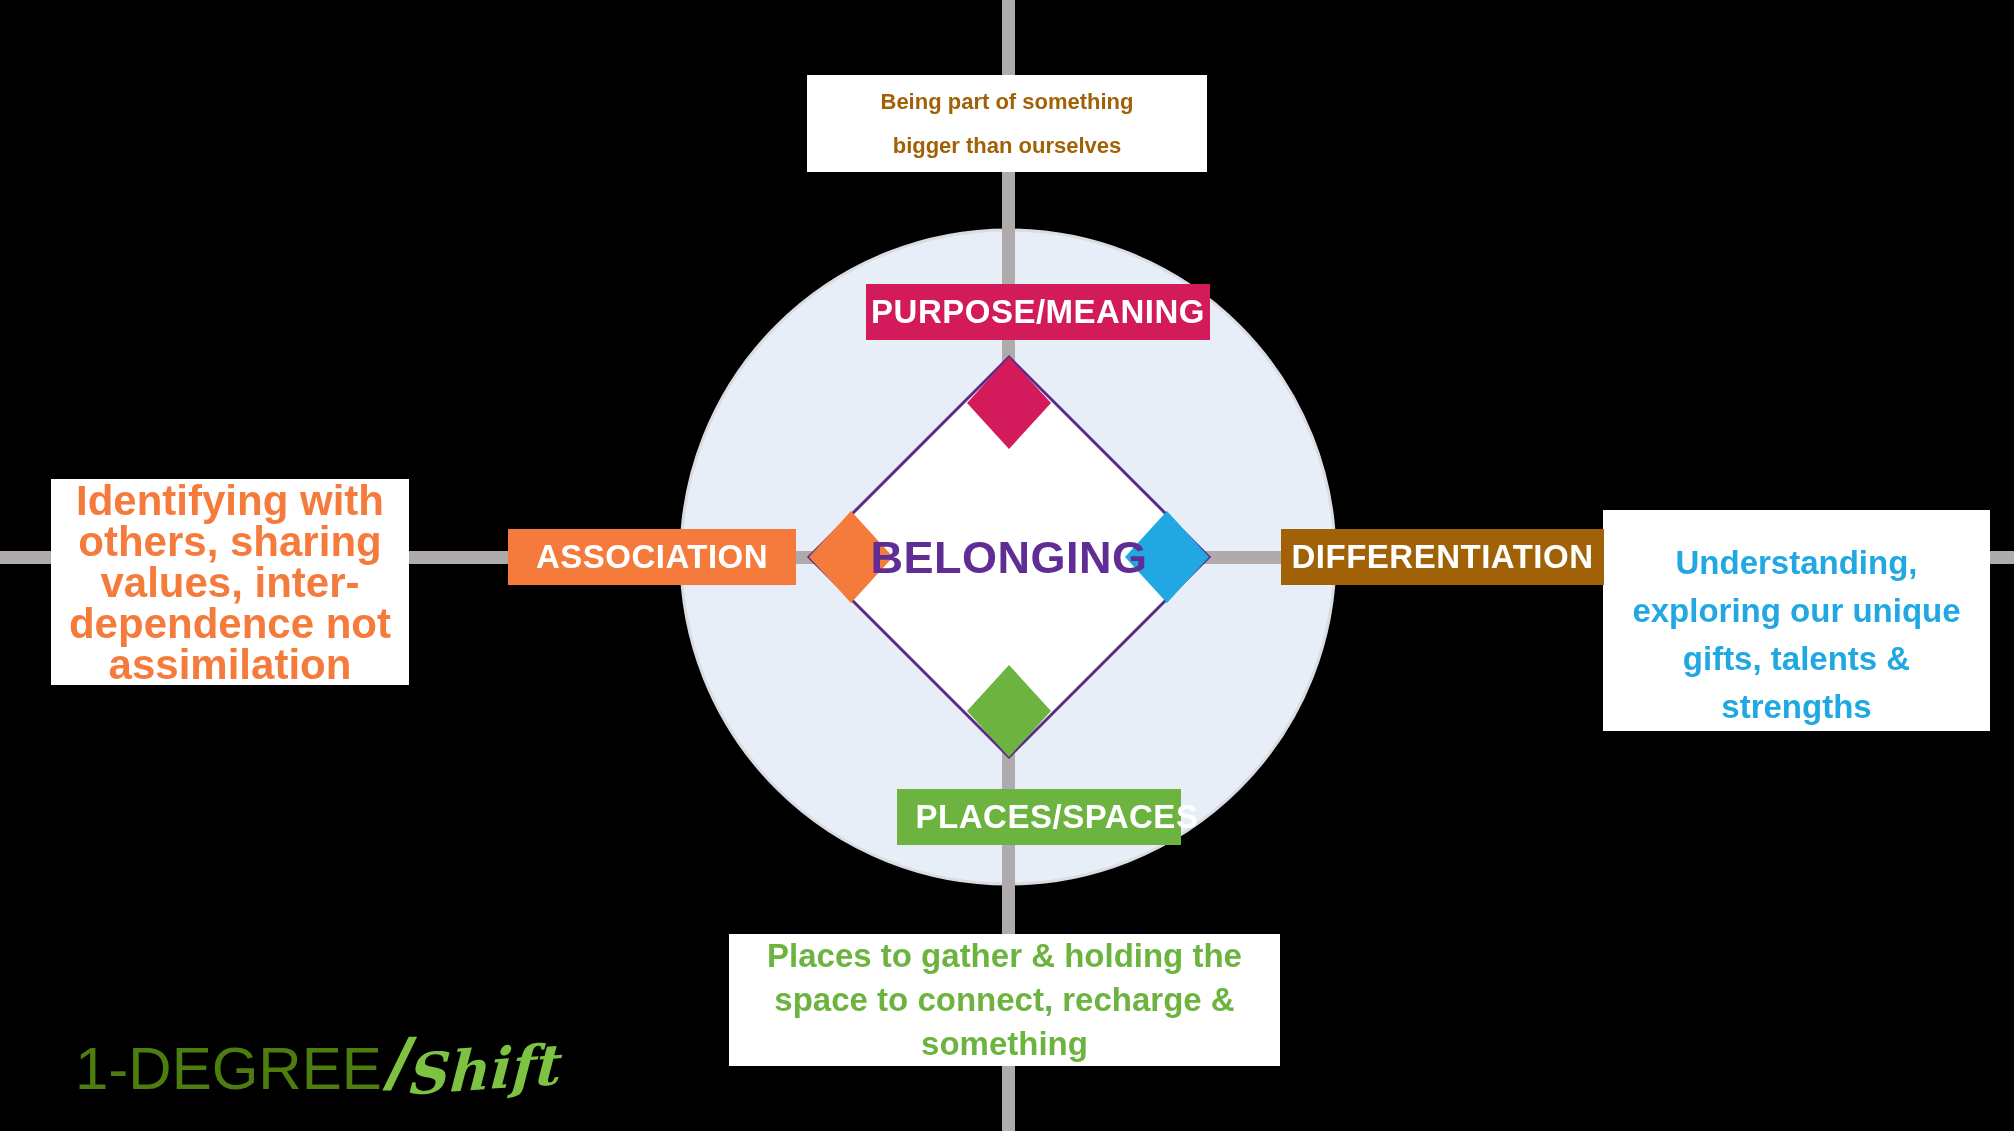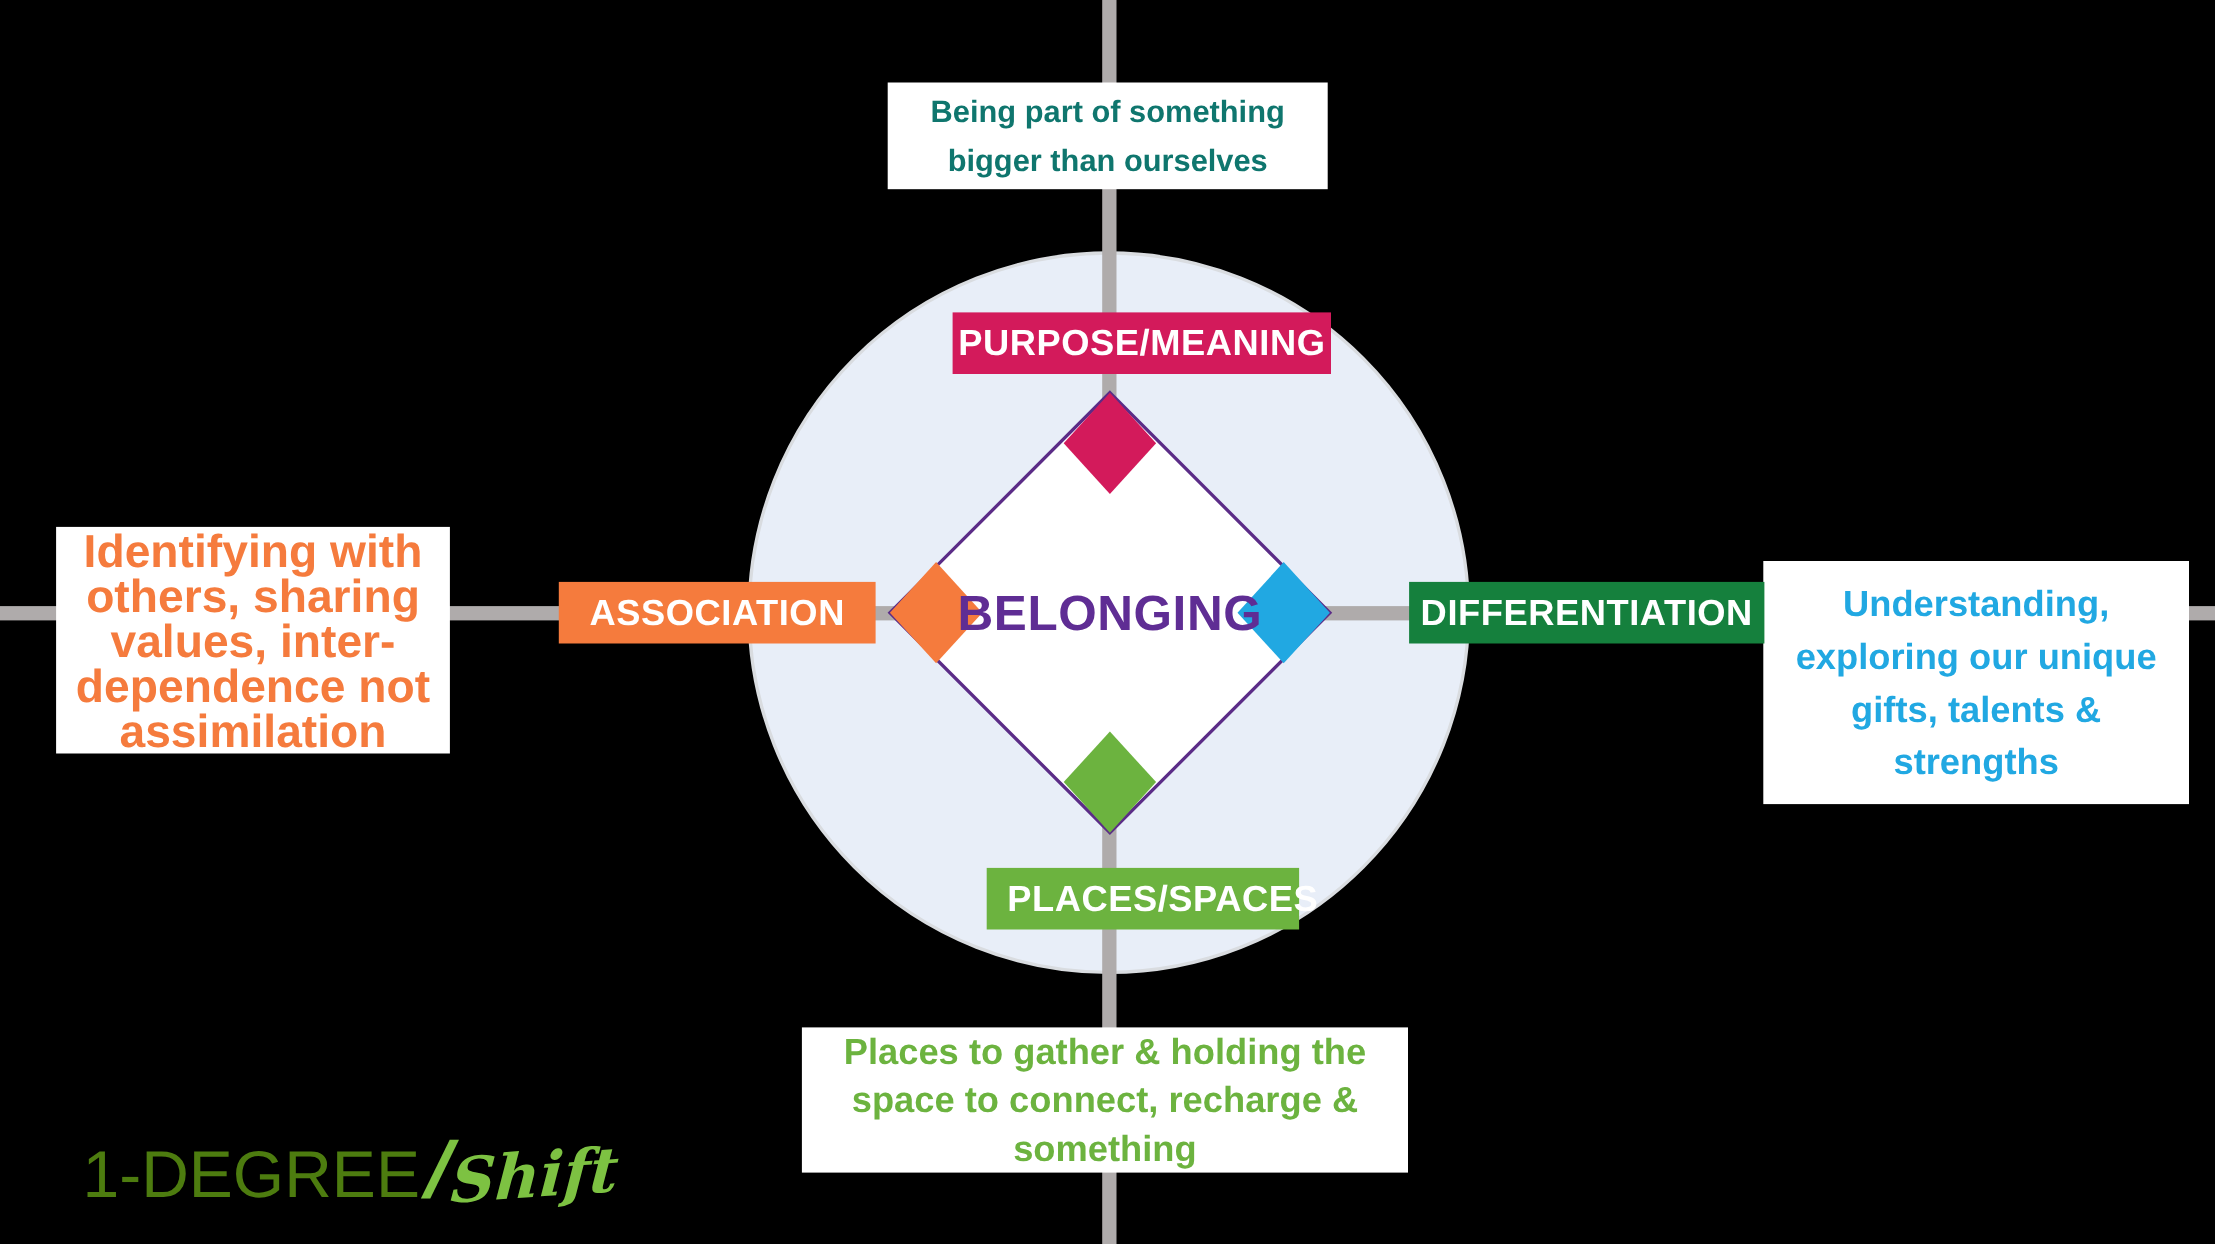--- a/index.html
+++ b/index.html
@@ -31,28 +31,28 @@
     justify-content: center;
     align-items: center;
     color: #ffffff;
     font-weight: bold;
     font-size: 33px;
     letter-spacing: 0.5px;
     white-space: nowrap;
     margin-left: 31px;
   }
 
-  #top-note    { left: 807px;  top: 75px;  width: 400px; height: 97px;  color: #0f766e; font-size: 28px; line-height: 44px; }
+  #top-note    { left: 807px;  top: 75px;  width: 400px; height: 97px;  color: #a16207; font-size: 22px; line-height: 44px; }
   #left-note   { left: 51px;   top: 479px; width: 358px; height: 206px; color: #F57B3D; font-size: 42px; line-height: 41px; }
-  #right-note  { left: 1603px; top: 510px; width: 387px; height: 221px; color: #21A8E2; font-size: 33px; line-height: 48px; }
+  #right-note  { left: 1603px; top: 510px; width: 387px; height: 221px; color: #21A8E2; font-size: 33px; line-height: 48px; justify-content: flex-end; }
   #bottom-note { left: 729px;  top: 934px; width: 551px; height: 132px; color: #6CB33F; font-size: 33px; line-height: 44px; }
 
   #purpose-label         { left: 835px;  top: 284px; width: 344px; height: 56px; background: #D31A5B; }
   #association-label     { left: 477px;  top: 529px; width: 288px; height: 56px; background: #F57B3D; }
-  #differentiation-label { left: 1250px; top: 529px; width: 323px; height: 56px; background: #15803d; }
+  #differentiation-label { left: 1250px; top: 529px; width: 323px; height: 56px; background: #a16207; }
   #places-label          { left: 866px;  top: 789px; width: 284px; height: 56px; background: #6CB33F; padding-left: 36px; }
 
   #belonging {
     left: 834px; top: 530px; width: 350px; height: 56px;
     display: flex; justify-content: center; align-items: center;
     color: #5F2D94; font-weight: bold; font-size: 45px; letter-spacing: 0.5px;
     white-space: nowrap;
   }
 
   #logo { left: 75px; top: 1022px; height: 84px; display: flex; align-items: baseline; }

